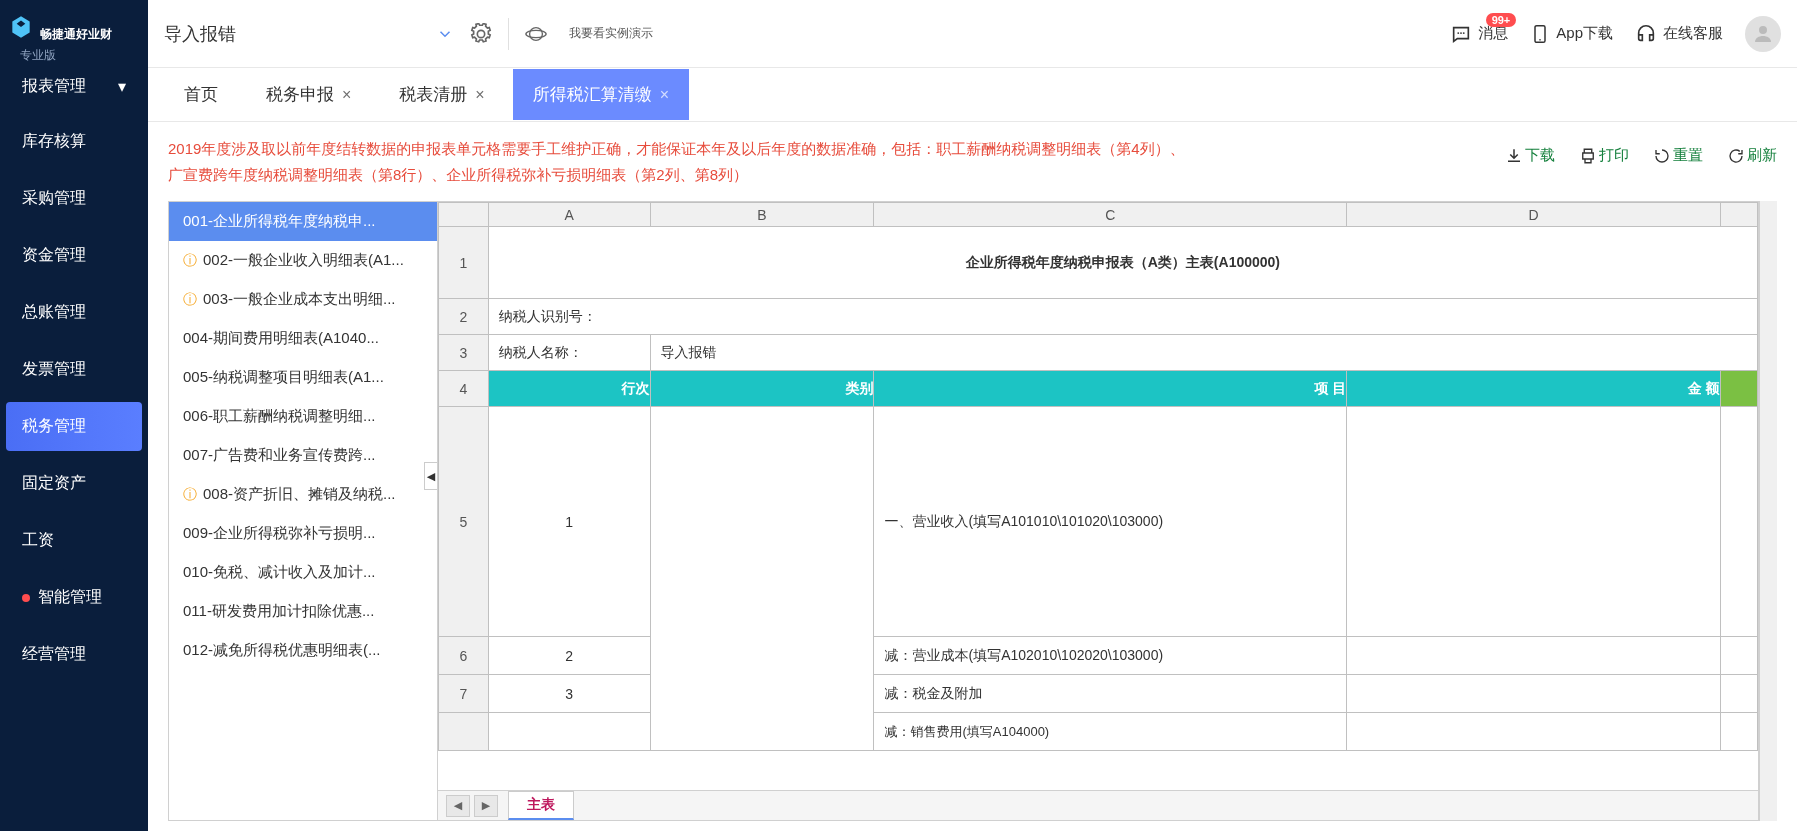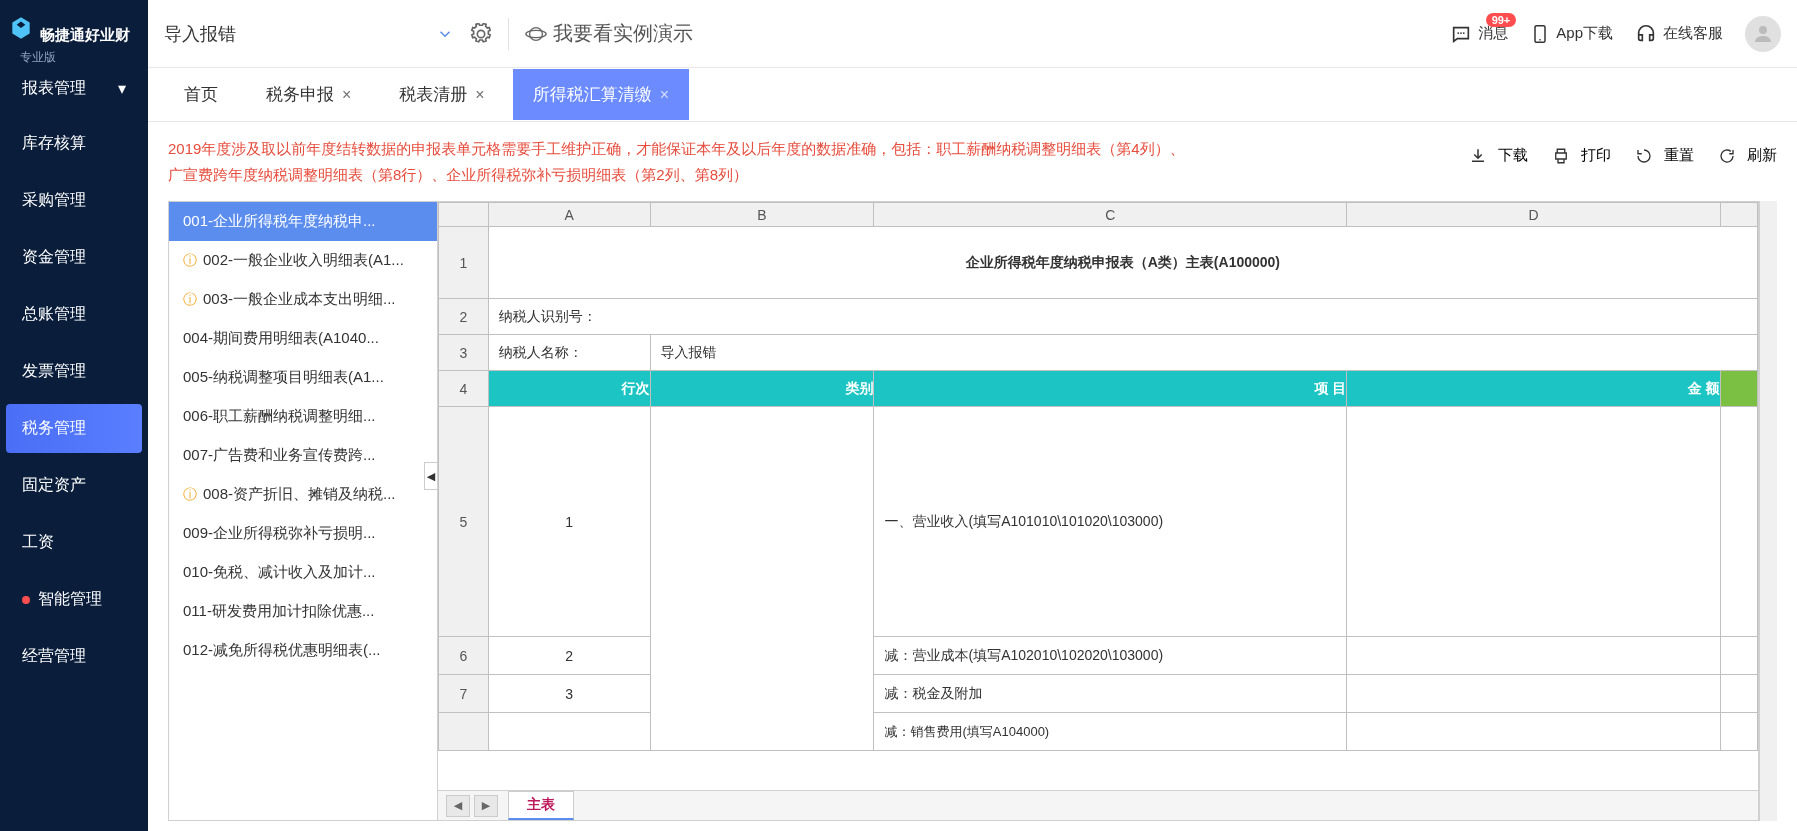--- a/index.html
+++ b/index.html
@@ -3,52 +3,52 @@
 <meta charset="utf-8">
 <style>
 * { margin: 0; padding: 0; box-sizing: border-box; }
 body { font-family: "Microsoft YaHei", Arial, sans-serif; font-size: 14px; color: #333; overflow: hidden; }
 .app { display: flex; height: 100vh; }
 
 
 .sidebar { width: 148px; background: #0a1e3c; color: #fff; display: flex; flex-direction: column; flex-shrink: 0; }
 .sidebar-logo { display: flex; align-items: center; padding: 10px 8px 4px; gap: 6px; }
 .sidebar-logo svg { flex-shrink: 0; }
-.sidebar-logo-text { font-size: 15px; font-weight: bold; margin-top: 16px; }
+.sidebar-logo-text { font-size: 12px; font-weight: bold; margin-top: 16px; }
 .sidebar-subtitle { font-size: 12px; color: #8fa3c0; padding-left: 20px; margin-bottom: 8px; }
 .sidebar-menu { flex: 1; overflow-y: auto; }
 .sidebar-item { padding: 18px 22px; font-size: 16px; cursor: pointer; display: flex; align-items: center; gap: 8px; }
 .sidebar-item.partial { padding-top: 4px; padding-bottom: 16px; font-size: 16px; display:flex; justify-content:space-between;}
 .sidebar-item.active { background: linear-gradient(90deg, #4a6ef5, #5a7eff); border-radius: 4px; margin: 4px 6px; padding: 14px 16px; }
 .sidebar-item .dot { width: 8px; height: 8px; border-radius: 50%; background: #ff4d4f; display: inline-block; }
 
 
 .main { flex: 1; display: flex; flex-direction: column; overflow: hidden; }
 
 
 .header { display: flex; align-items: center; height: 68px; padding: 0 16px; border-bottom: 1px solid #e8e8e8; gap: 16px; }
 .header-search { display: flex; align-items: center; gap: 12px; }
 .header-search-text { font-size: 18px; color: #333; min-width: 260px; }
-.header-link { display: flex; align-items: center; gap: 6px; font-size: 20px; color: #555; cursor: pointer; }
+.header-link { display: flex; align-items: center; gap: 22px; font-size: 12px; color: #555; cursor: pointer; }
 .header-right { margin-left: auto; display: flex; align-items: center; gap: 22px; }
 .header-btn { display: flex; align-items: center; gap: 6px; cursor: pointer; font-size: 15px; color: #333; position: relative; }
 .badge { position: absolute; top: -10px; right: -8px; background: #ff4d4f; color: #fff; font-size: 11px; font-weight: bold; padding: 1px 6px; border-radius: 10px; }
 .avatar { width: 36px; height: 36px; border-radius: 50%; background: #e0e0e0; display: flex; align-items: center; justify-content: center; }
 
 
 .tabs { display: flex; align-items: center; height: 54px; padding: 0 16px; border-bottom: 1px solid #e8e8e8; gap: 8px; }
 .tab { padding: 14px 20px; font-size: 17px; cursor: pointer; display: flex; align-items: center; gap: 8px; }
 .tab.active { background: #6b8bff; color: #fff; }
 .tab-close { font-size: 16px; cursor: pointer; opacity: 0.7; }
 
 
 .toolbar { display: flex; align-items: flex-start; padding: 14px 20px; gap: 24px; }
 .notice { color: #e74c3c; font-size: 15px; line-height: 1.7; flex: 1; max-width: 1020px; }
 .actions { display: flex; gap: 24px; margin-left: auto; padding-top: 10px; }
-.action-btn { display: flex; align-items: center; gap: 11px; cursor: pointer; font-size: 15px; color: #000000; white-space: nowrap; }
+.action-btn { display: flex; align-items: center; gap: 2px; cursor: pointer; font-size: 15px; color: #15803d; white-space: nowrap; }
 
 
 .content { display: flex; flex: 1; overflow: hidden; padding: 0 20px 10px; gap: 0; }
 
 
 .tree { width: 270px; border: 1px solid #d0d0d0; overflow-y: auto; flex-shrink: 0; position: relative; }
 .tree-item { padding: 10px 14px; font-size: 15px; cursor: pointer; white-space: nowrap; overflow: hidden; text-overflow: ellipsis; display: flex; align-items: center; gap: 6px; }
 .tree-item.active { background: #5b8def; color: #fff; }
 .tree-item .q-icon { color: #f5a623; font-size: 14px; }
 .tree-collapse { position: absolute; right: -1px; top: 260px; width: 14px; height: 28px; background: #fff; border: 1px solid #ccc; display: flex; align-items: center; justify-content: center; cursor: pointer; font-size: 11px; }

